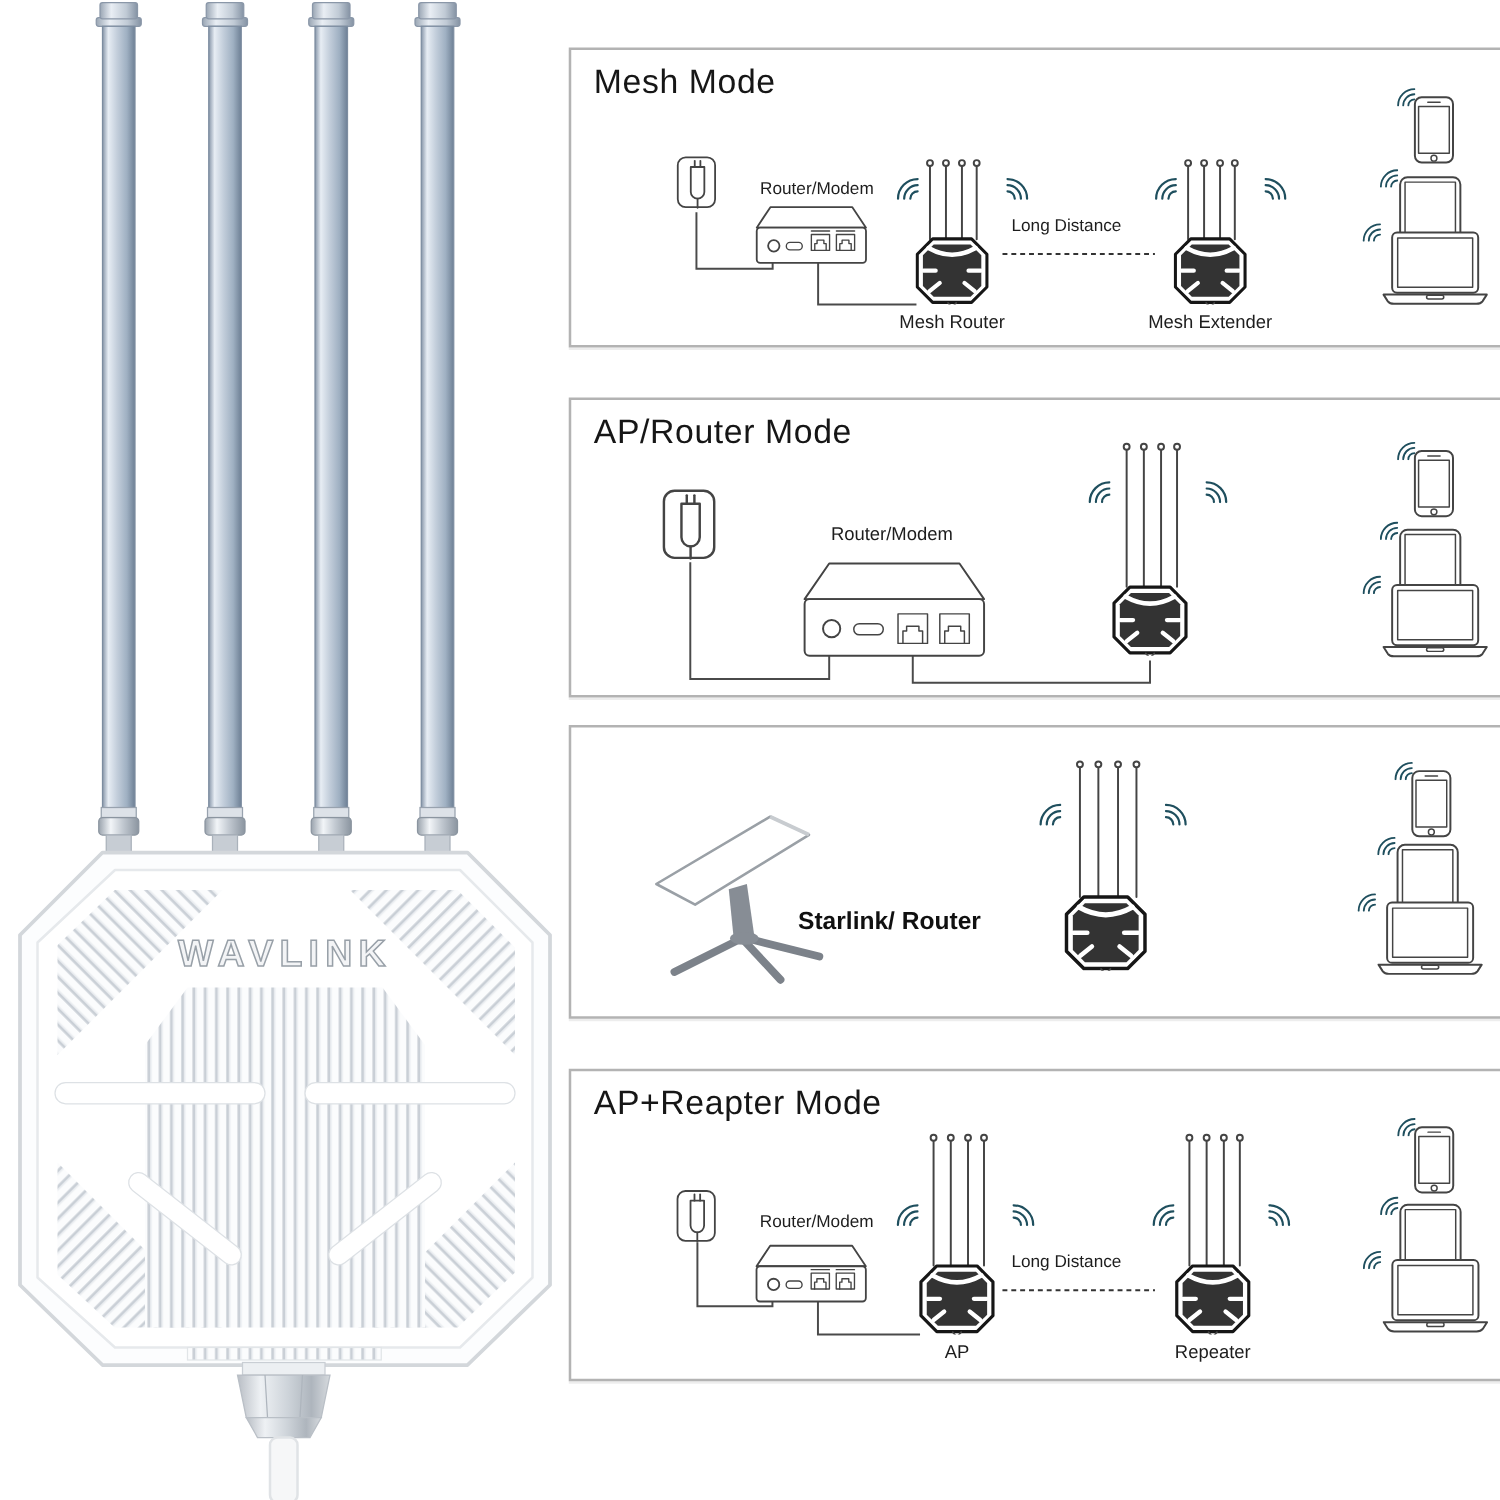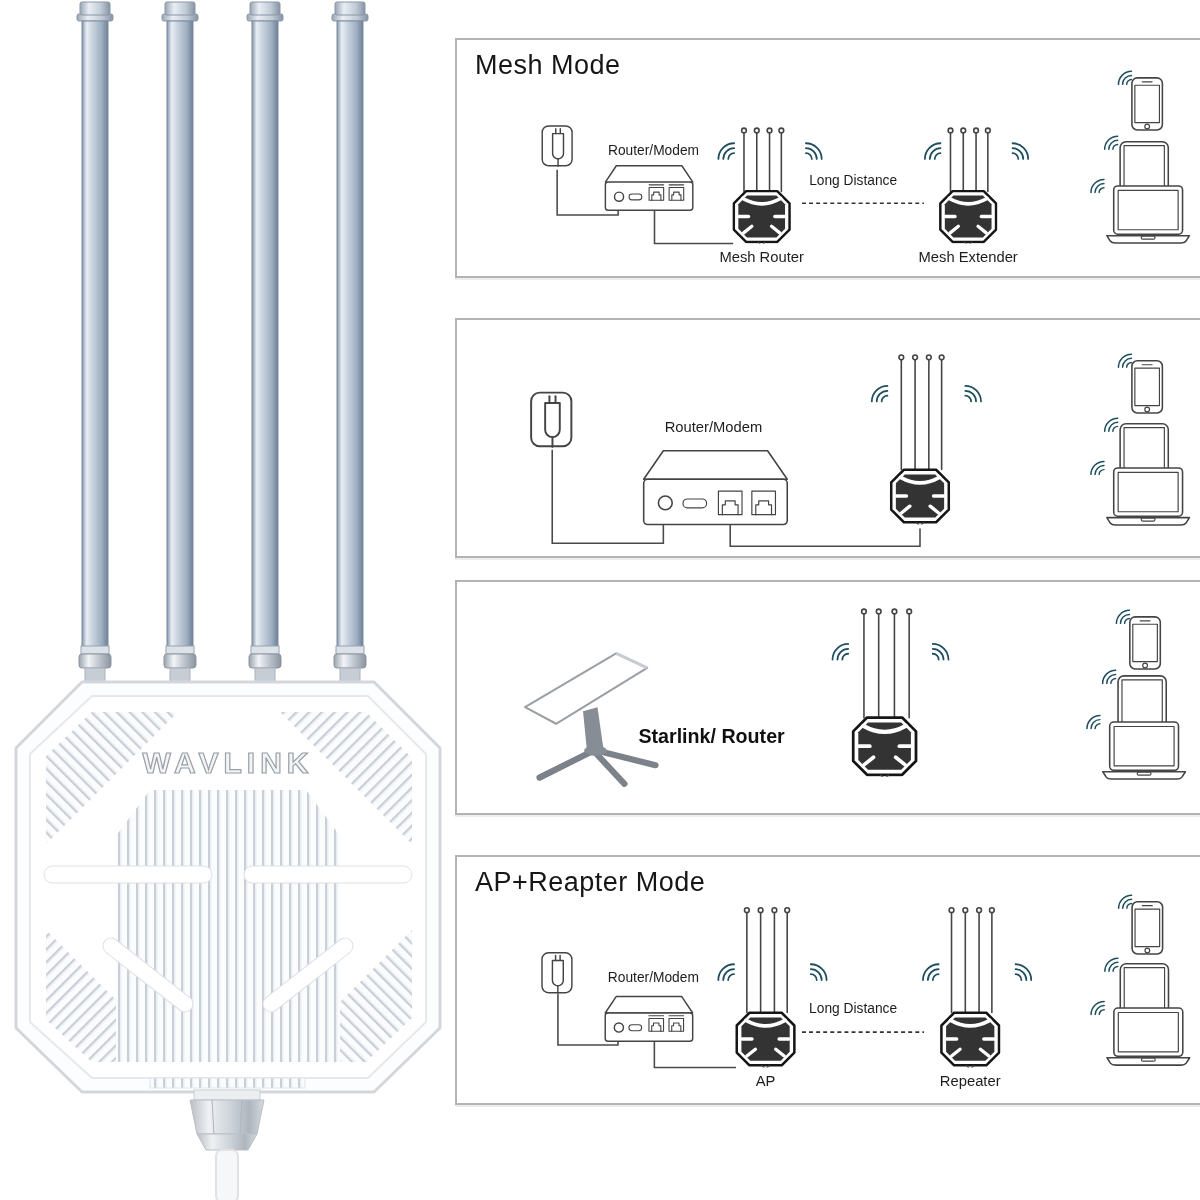--- a/index.html
+++ b/index.html
@@ -280,20 +280,21 @@
         <use href="#phone" x="642" y="37" width="34" height="56"></use>
         <use href="#waves" x="610" y="92" width="20" height="20"></use>
         <use href="#tablet" x="630" y="102" width="52" height="58"></use>
         <use href="#waves" x="596" y="136" width="20" height="20"></use>
         <use href="#laptop" x="616" y="147" width="88" height="62"></use>
       </g>
     </svg>
   </section>
 
   <section class="panel" style="top:318px;height:240px;">
+    <h2 class="panel-title">AP/Router Mode</h2>
     <svg class="diagram" viewBox="0 0 736 240">
       <path class="wire" d="M54,132 V227 H167 V193"></path>
       <path class="wire" d="M235,198 V230 H428 V212"></path>
       <use href="#plug" x="30" y="72" width="46" height="62"></use>
       <text class="lbl15" x="218" y="114">Router/Modem</text>
       <use href="#routerL" x="145" y="130" width="150" height="82"></use>
 
       <g>
         <g class="ink">
           <line x1="409" y1="41" x2="409" y2="152"></line>

